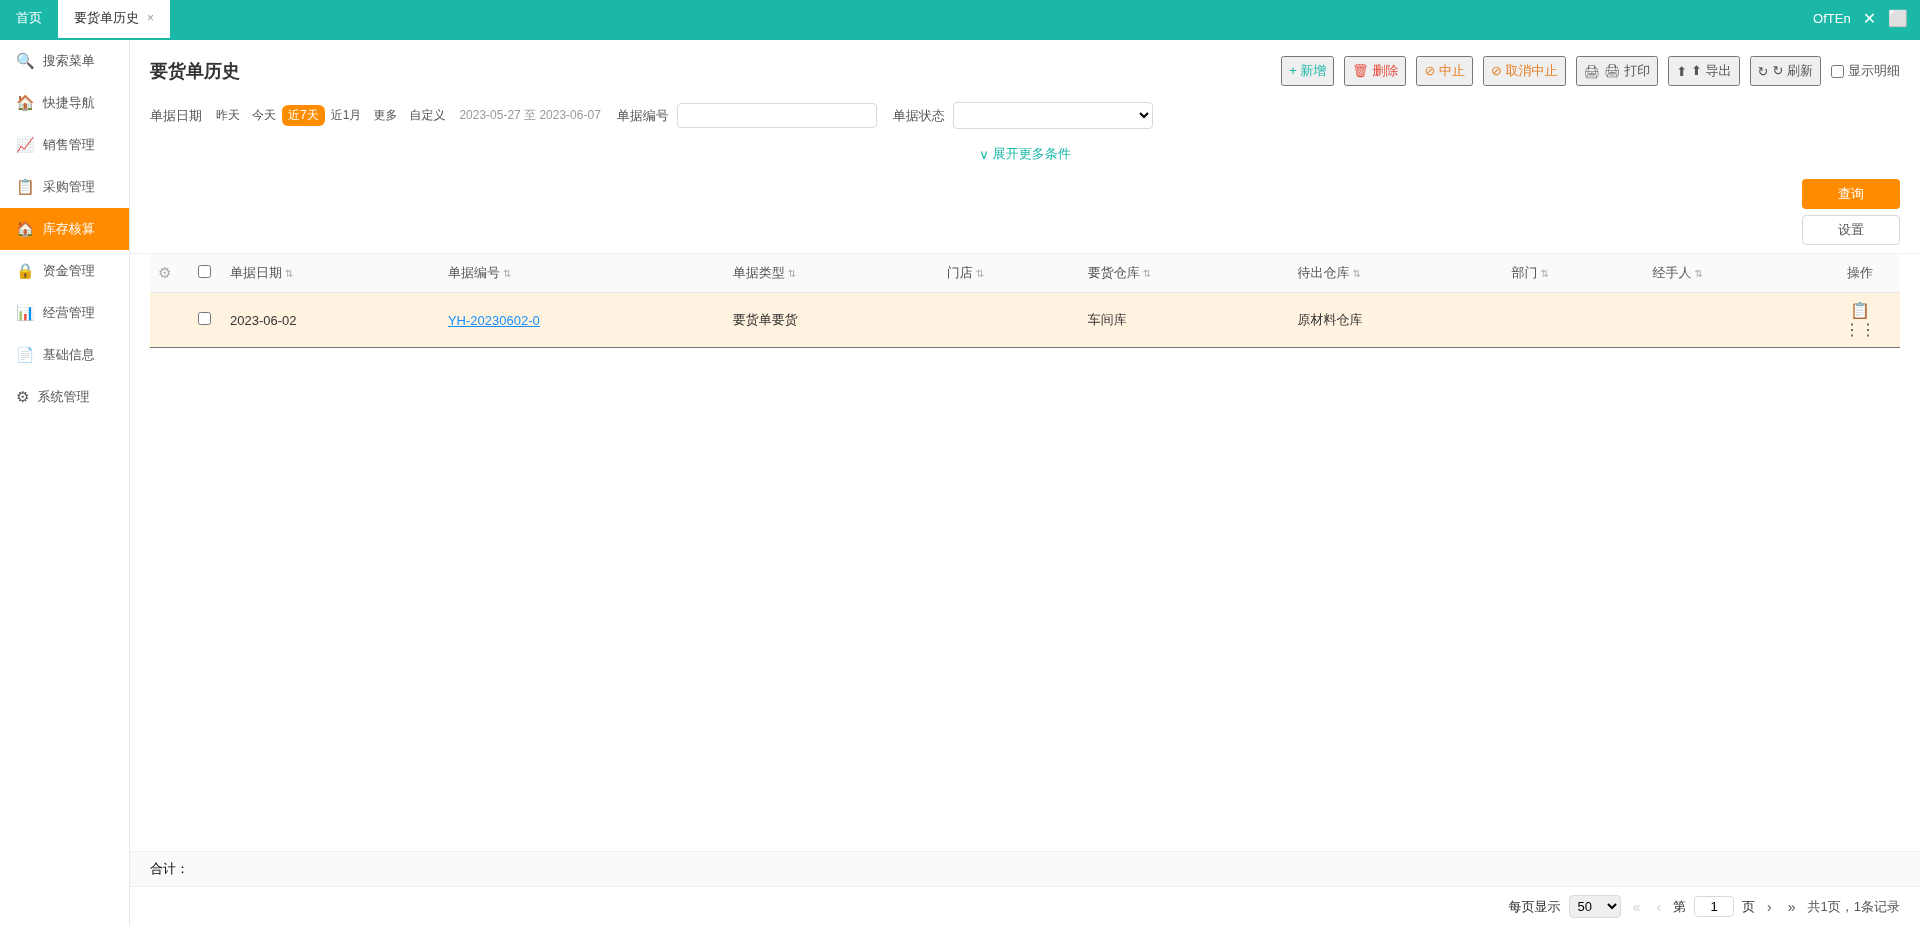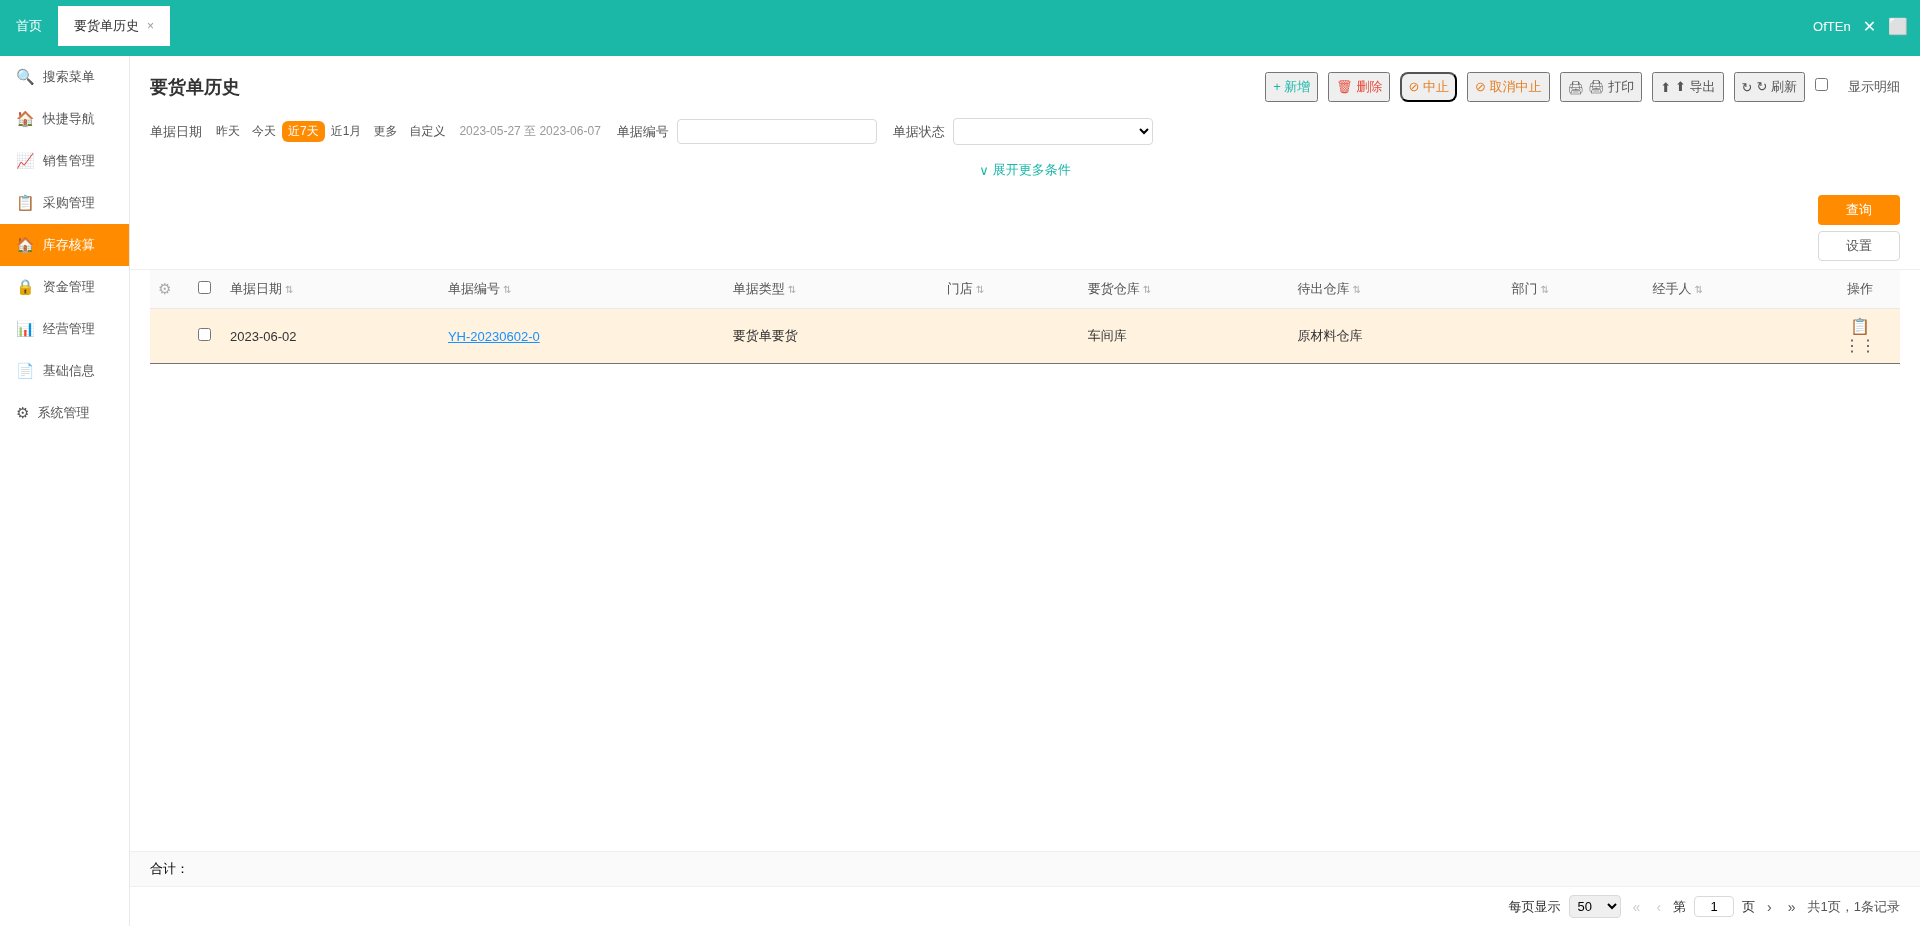--- a/index.html
+++ b/index.html
@@ -1,19 +1,19 @@
 <!DOCTYPE html>
 <html><head>
   <meta charset="utf-8">
   <style>
     * { box-sizing: border-box; margin: 0; padding: 0; }
     body { font-family: "Microsoft YaHei", Arial, sans-serif; font-size: 13px; color: #333; background: #f0f2f5; display: flex; flex-direction: column; height: 926px; overflow: hidden; }
 
     
-    .top-bar { height: 56px; background: #1bb8a8; display: flex; align-items: center; padding: 0 0 4px 0; flex-shrink: 0; }
+    .top-bar { height: 40px; background: #1bb8a8; display: flex; align-items: center; padding: 0 0 4px 0; flex-shrink: 0; }
     .tab-item { height: 40px; display: flex; align-items: center; padding: 0 16px; font-size: 13px; color: #fff; cursor: pointer; position: relative; }
     .tab-item.home { background: transparent; }
     .tab-item.active { background: #fff; color: #333; }
     .tab-item .close-btn { margin-left: 8px; font-size: 12px; color: #999; cursor: pointer; }
     .top-bar-right { margin-left: auto; display: flex; align-items: center; gap: 12px; padding-right: 12px; }
     .top-bar-icon { color: #fff; font-size: 16px; cursor: pointer; }
     .often-label { color: #fff; font-size: 13px; }
 
     
     .main-layout { display: flex; flex: 1; overflow: hidden; }
@@ -27,38 +27,38 @@
     
     .content-area { flex: 1; display: flex; flex-direction: column; overflow: hidden; background: #fff; }
 
     
     .page-header { padding: 16px 20px 8px; display: flex; align-items: center; justify-content: space-between; flex-shrink: 0; }
     .page-title { font-size: 18px; font-weight: bold; color: #333; }
     .toolbar { display: flex; align-items: center; gap: 10px; }
     .toolbar-btn { display: flex; align-items: center; gap: 4px; font-size: 13px; color: #555; cursor: pointer; padding: 4px 6px; }
     .btn-add { color: #1bb8a8; }
     .btn-delete { color: #e74c3c; }
-    .btn-stop { color: #e67e22; border-radius: 8px; }
+    .btn-stop { color: #e67e22; }
     .btn-cancel { color: #e67e22; }
-    .display-detail { display: flex; align-items: flex-start; gap: 20px; font-size: 13px; color: #555; }
+    .display-detail { display: flex; align-items: center; gap: 4px; font-size: 13px; color: #555; }
     .display-detail input[type=checkbox] { cursor: pointer; }
 
     
     .filter-bar { padding: 8px 20px; display: flex; flex-wrap: wrap; align-items: center; gap: 16px; border-bottom: 1px solid #f0f0f0; flex-shrink: 0; }
     .filter-group { display: flex; align-items: center; gap: 8px; }
     .filter-label { color: #555; font-size: 13px; white-space: nowrap; }
     .date-shortcuts { display: flex; gap: 0; align-items: center; }
     .date-shortcut { font-size: 12px; color: #555; cursor: pointer; padding: 2px 6px; border-radius: 10px; }
     .date-shortcut.active { background: #ff8c00; color: #fff; border-radius: 6px; }
     .date-range { font-size: 12px; color: #999; }
     .filter-input { border: 1px solid #d9d9d9; border-radius: 4px; padding: 4px 8px; font-size: 13px; width: 200px; outline: none; }
     .filter-select { border: 1px solid #d9d9d9; border-radius: 4px; padding: 4px 8px; font-size: 13px; width: 200px; outline: none; background: #fff; }
     .expand-btn { color: #1bb8a8; font-size: 13px; cursor: pointer; display: flex; align-items: center; gap: 4px; }
     .filter-actions { display: flex; flex-direction: column; gap: 6px; margin-left: auto; }
-    .btn-query { background: #ff8c00; color: #fff; border: none; border-radius: 4px; padding: 6px 28px; font-size: 13px; cursor: pointer; }
+    .btn-query { background: #ff8c00; color: #fff; border: none; border-radius: 4px; padding: 6px 36px; font-size: 13px; cursor: pointer; }
     .btn-settings { background: #fff; color: #555; border: 1px solid #d9d9d9; border-radius: 4px; padding: 5px 20px; font-size: 13px; cursor: pointer; }
 
     
     .table-container { flex: 1; overflow: auto; padding: 0 20px; }
     table { width: 100%; border-collapse: collapse; font-size: 13px; }
     thead tr { background: #fafafa; }
     thead th { padding: 10px 8px; text-align: left; color: #555; font-weight: normal; border-bottom: 1px solid #e8e8e8; white-space: nowrap; }
     tbody tr { border-bottom: 1px solid #737373; }
     tbody tr.highlighted { background: #fff3e0; }
     tbody td { padding: 8px 8px; color: #333; }

